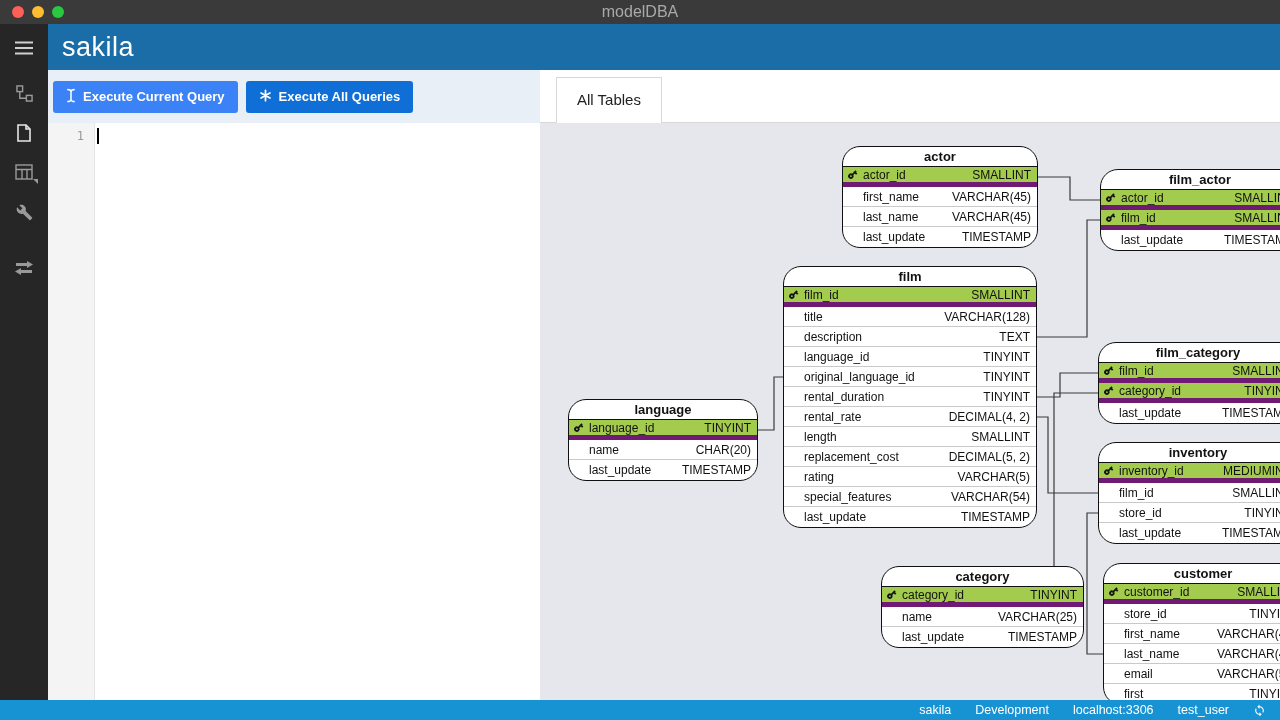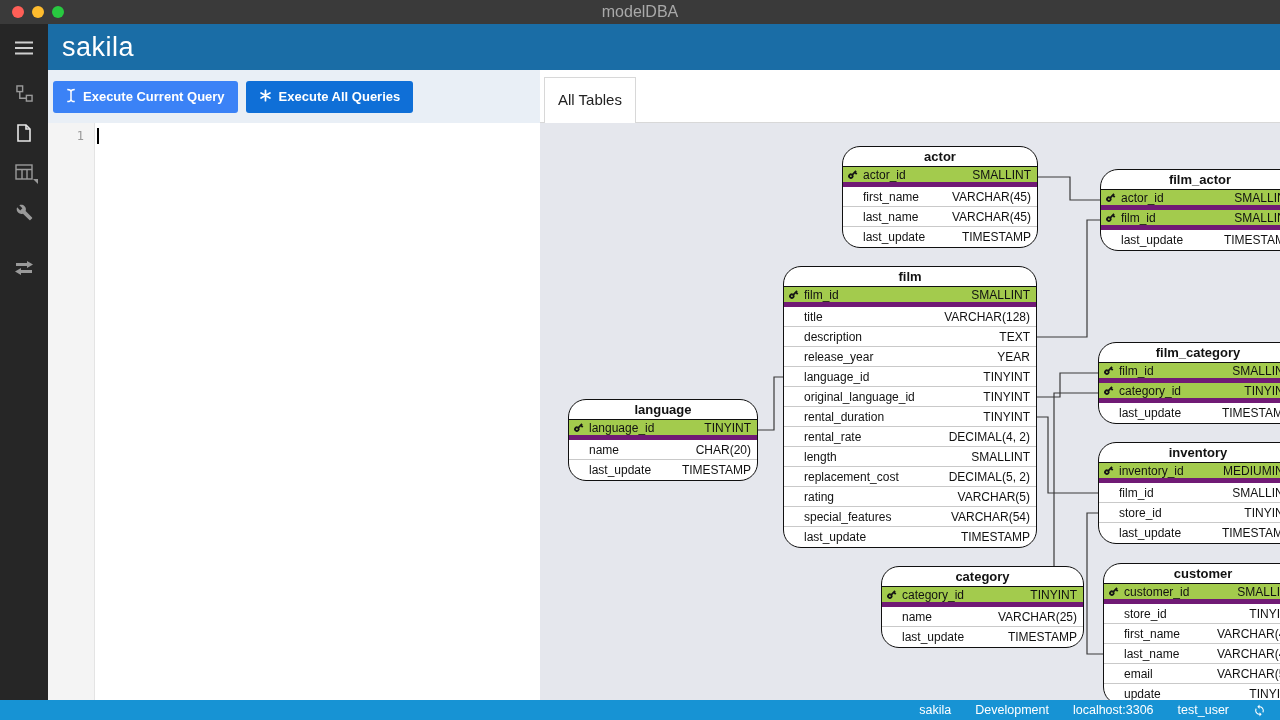--- a/index.html
+++ b/index.html
@@ -28,21 +28,21 @@
   .btn.blue  { background:#0f6fd7; }
 
   
   .gutter { position:absolute; top:123px; left:48px; width:47px; height:577px; background:#f4f4f4; border-right:1px solid #e4e4e4; }
   .line-no { text-align:right; padding:6px 10px 0 0; font-family:"DejaVu Sans Mono",monospace; font-size:12px; color:#999; }
   .code-area { position:absolute; top:123px; left:95px; width:445px; height:577px; background:#fff; }
   .caret { position:absolute; top:5px; left:2px; width:2px; height:16px; background:#000; }
 
   
   .tabstrip { position:absolute; top:70px; left:540px; width:740px; height:53px; background:#fff; border-bottom:1px solid #d8d8d8; }
-  .tab { position:absolute; left:4px; top:7px; height:46px; background:#fff; border:1px solid #d8d8d8; border-bottom:none; padding:0 13px; line-height:44px; font-size:15px; color:#222; cursor:pointer; }
+  .tab { position:absolute; left:16px; top:7px; height:46px; background:#fff; border:1px solid #d8d8d8; border-bottom:none; padding:0 20px; line-height:44px; font-size:15px; color:#222; cursor:pointer; }
 
   
   .diagram { position:absolute; top:123px; left:540px; width:740px; height:577px; background:#e5e7ed; overflow:hidden; }
   .diagram svg.wires { position:absolute; top:0; left:0; width:740px; height:577px; }
   .diagram svg.wires polyline { fill:none; stroke:#3a3a3a; stroke-width:1.2; }
 
   .db-table { position:absolute; background:#fff; border:1.5px solid #101010; border-radius:18px; overflow:hidden; font-size:12px; color:#111; }
   .tbl-header { font-weight:bold; font-size:13px; text-align:center; height:20px; line-height:19px; border-bottom:1.5px solid #101010; }
   .tbl-row { display:flex; align-items:center; height:20px; padding:0 6px 0 4px; border-bottom:1px solid #c9c9c9; white-space:nowrap; }
   .tbl-row:last-child { border-bottom:none; }
@@ -222,25 +222,20 @@
           <span class="col-name">title</span>
           <span class="col-type">VARCHAR(128)</span>
         </div>
         <div class="tbl-row">
           <span class="key-slot"></span>
           <span class="col-name">description</span>
           <span class="col-type">TEXT</span>
         </div>
         <div class="tbl-row">
           <span class="key-slot"></span>
-          <span class="col-name">release_year</span>
-          <span class="col-type">YEAR</span>
-        </div>
-        <div class="tbl-row">
-          <span class="key-slot"></span>
           <span class="col-name">language_id</span>
           <span class="col-type">TINYINT</span>
         </div>
         <div class="tbl-row">
           <span class="key-slot"></span>
           <span class="col-name">original_language_id</span>
           <span class="col-type">TINYINT</span>
         </div>
         <div class="tbl-row">
           <span class="key-slot"></span>
@@ -401,21 +396,21 @@
           <span class="col-name">last_name</span>
           <span class="col-type">VARCHAR(45)</span>
         </div>
         <div class="tbl-row">
           <span class="key-slot"></span>
           <span class="col-name">email</span>
           <span class="col-type">VARCHAR(50)</span>
         </div>
         <div class="tbl-row">
           <span class="key-slot"></span>
-          <span class="col-name">update</span>
+          <span class="col-name">first</span>
           <span class="col-type">TINYINT</span>
         </div>
       </div>
     </div>
 </div>
 
 <div class="statusbar">
   <span class="sb-item">sakila</span>
   <span class="sb-item">Development</span>
   <span class="sb-item">localhost:3306</span>

